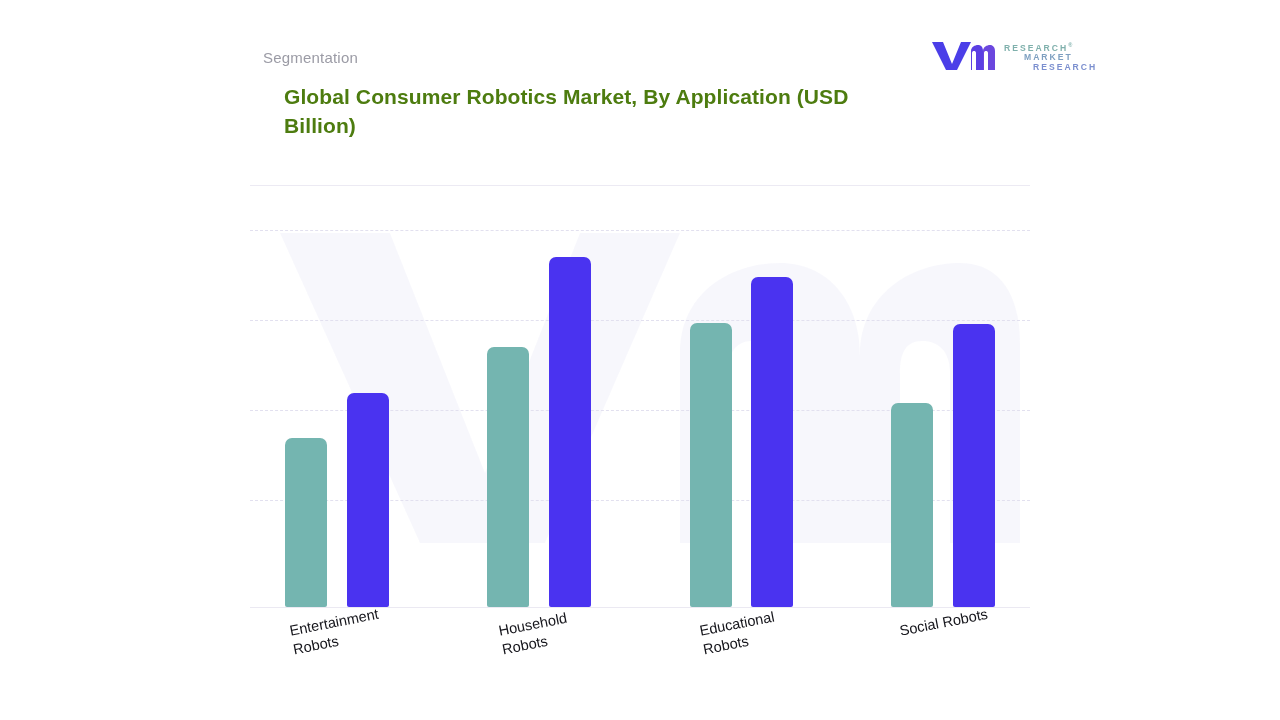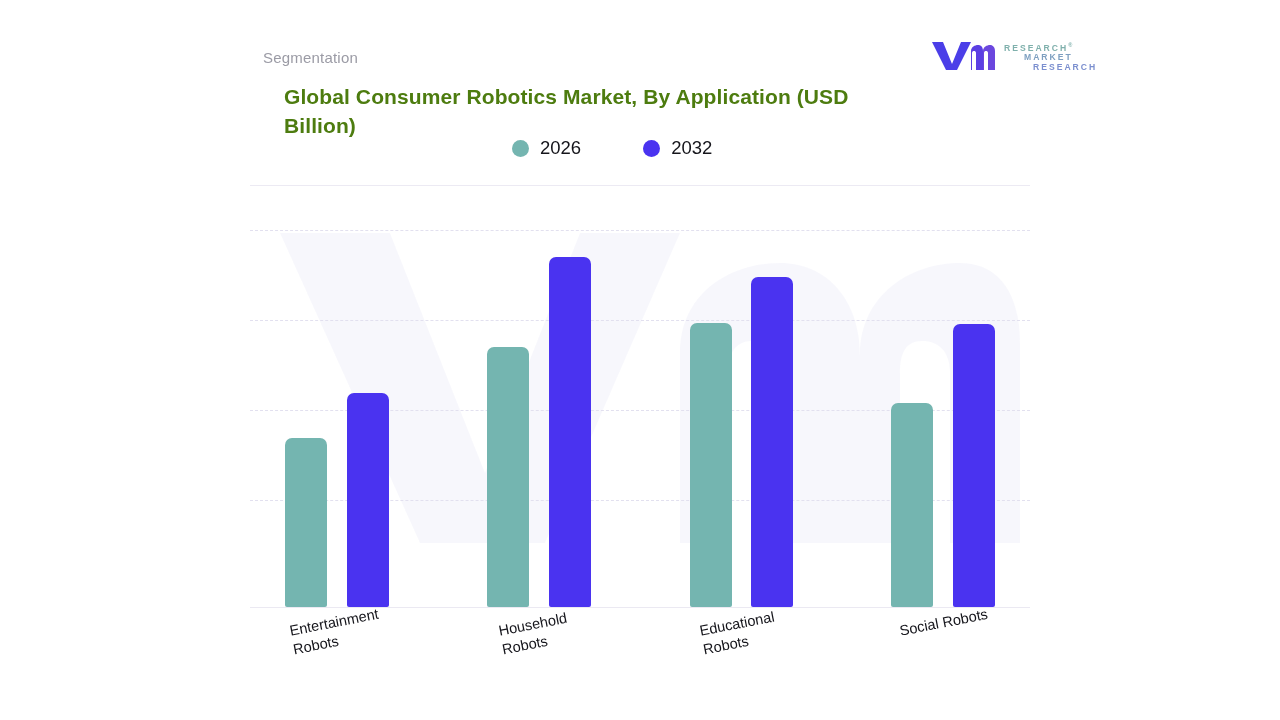--- a/index.html
+++ b/index.html
@@ -98,30 +98,20 @@
       <path d="M41 13 C41 9 45 7 48 7 C51 7 53 9 53 13 L53 32 L46 32 L46 15 C46 13.5 45 13 44 13 C43 13 42 13.6 42 15 L42 32 L41 32 Z" fill="#5b3fe3"></path>
       <path d="M53 13 C53 9 57 7 60 7 C63 7 65 9.5 65 13 L65 32 L58 32 L58 15 C58 13.5 57 13 56 13 C55 13 54 13.6 54 15 L54 32 L53 32 Z" fill="#6b47de"></path>
     </svg>
     <div class="logo-text">
       <div class="l1"><span>RESEARCH</span><sup>®</sup></div>
       <div class="l2">MARKET</div>
       <div class="l3">RESEARCH</div>
     </div>
   </div>
 
-  <div class="legend">
-    <div class="legend-item">
-      <span class="legend-dot" style="background:#74b5b0"></span>
-      <span class="legend-label">2026</span>
-    </div>
-    <div class="legend-item">
-      <span class="legend-dot" style="background:#4a33f0"></span>
-      <span class="legend-label">2032</span>
-    </div>
-  </div>
 
   <div class="plot">
     <div class="sep-top"></div>
 
     <svg class="watermark" viewBox="0 0 760 330" preserveAspectRatio="none">
       <path d="M20 10 L130 10 L225 250 L320 10 L420 10 L285 320 L160 320 Z" fill="#f1f1fa"></path>
       <path d="M420 130 C420 70 470 40 520 40 C568 40 600 78 600 132 L600 320 L520 320 L520 150 C520 128 508 118 492 118 C476 118 468 130 468 150 L468 320 L420 320 Z" fill="#f1f1fa"></path>
       <path d="M600 132 C600 72 650 40 700 40 C740 40 760 72 760 120 L760 320 L690 320 L690 150 C690 128 678 118 662 118 C646 118 640 130 640 150 L640 320 L600 320 Z" fill="#f1f1fa"></path>
     </svg>
 

